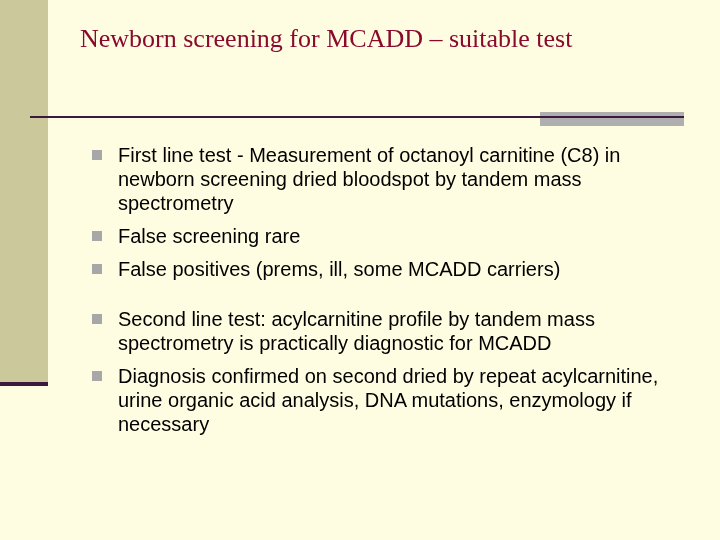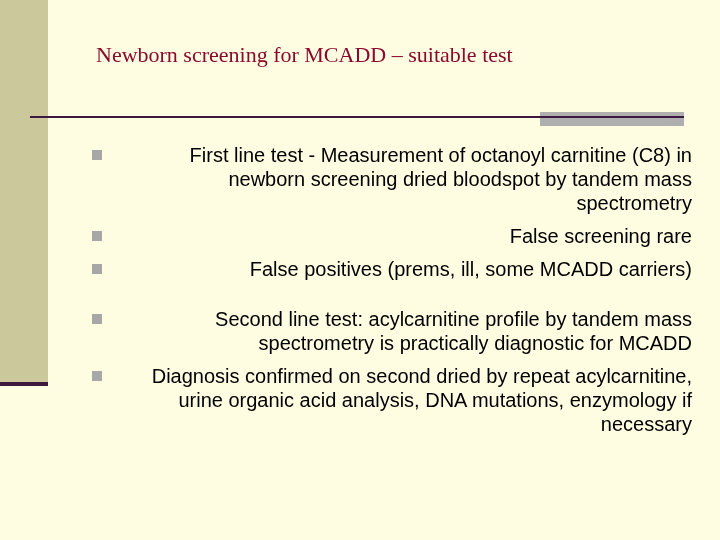--- a/index.html
+++ b/index.html
@@ -28,24 +28,24 @@
       width: 48px;
       height: 4px;
       background: #3c1a40;
     }
     .title {
       position: absolute;
       left: 80px;
       top: 20px;
       width: 620px;
       font-family: "Liberation Serif", serif;
-      font-size: 22px;
+      font-size: 26px;
       line-height: 38px;
       color: #8a0a2e;
-      margin: 16px;
+      margin: 0;
       font-weight: normal;
     }
     .title-rule {
       position: absolute;
       left: 30px;
       top: 116px;
       width: 654px;
       height: 2px;
       background: #3c1a40;
       z-index: 2;
@@ -69,21 +69,20 @@
       line-height: 24px;
       color: #000;
       margin: 0;
       padding: 0;
       list-style: none;
     }
     .item {
       position: relative;
       padding-left: 26px;
       margin-bottom: 9px;
-      text-align: right;
     }
     .item.gap {
       margin-top: 26px;
     }
     .bullet {
       position: absolute;
       left: 0;
       top: 7px;
       width: 10px;
       height: 10px;

